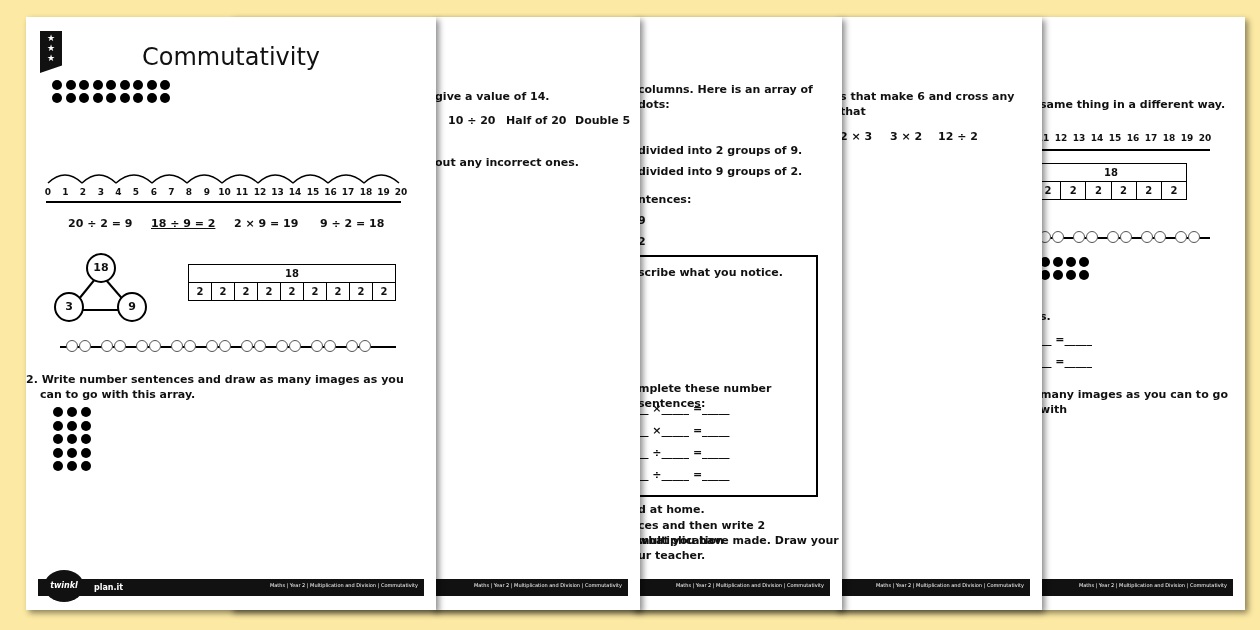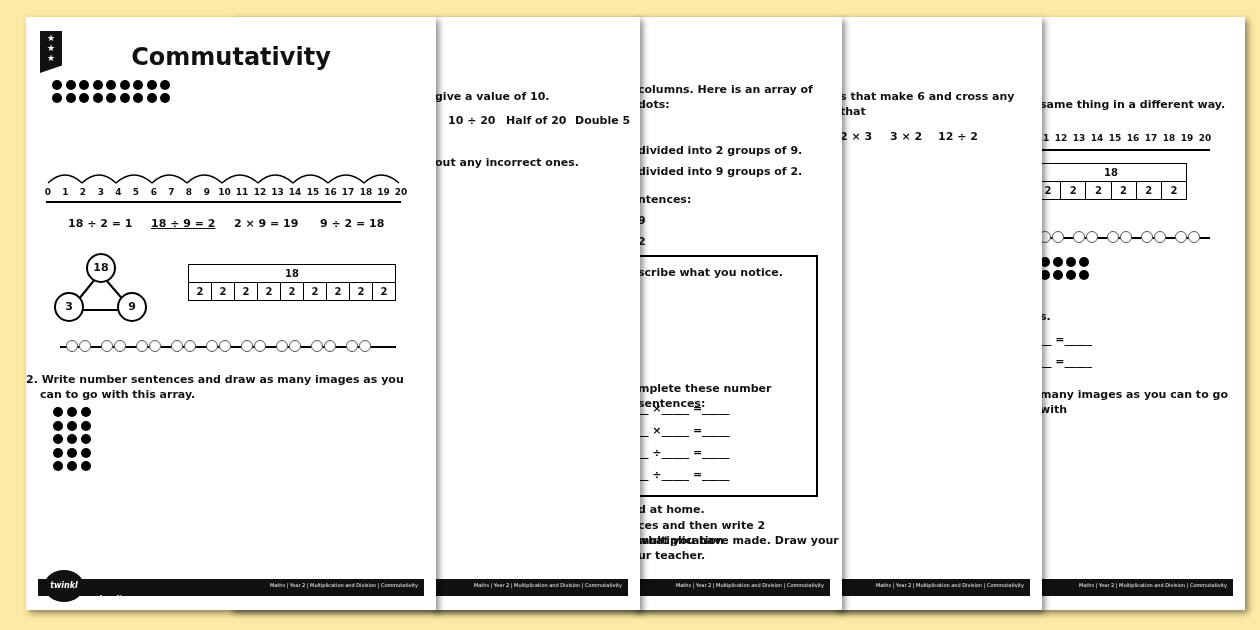--- a/index.html
+++ b/index.html
@@ -1,19 +1,19 @@
 <!DOCTYPE html>
 <html><head>
 <meta charset="utf-8">
 <style>
   * { box-sizing: border-box; margin: 0; padding: 0; }
   body { width: 1260px; height: 630px; background: #fbe8a0; position: relative; overflow: hidden; font-family: "DejaVu Sans", sans-serif; color: #111; }
   .frame { position: absolute; inset: 0; background: #fce9a3; }
   .page { position: absolute; top: 17px; width: 410px; height: 593px; background: #fff; box-shadow: 3px 3px 6px rgba(0,0,0,0.45); overflow: hidden; }
-  .title { position: absolute; top: 26px; width: 100%; text-align: center; font-weight: bold; font-size: 24px; }
+  .title { position: absolute; top: 26px; width: 100%; text-align: center; font-weight: normal; font-size: 24px; }
   .badge { position: absolute; left: 14px; top: 14px; width: 22px; height: 42px; background: #111; clip-path: polygon(0 0,100% 0,100% 82%,0 100%); color: #fff; font-size: 9px; line-height: 10px; text-align: center; padding-top: 2px; }
   .txt { position: absolute; font-size: 11px; line-height: 15px; font-weight: bold; }
   .footer { position: absolute; left: 12px; right: 12px; bottom: 14px; height: 17px; background: #111; }
   .footer .ft { position: absolute; right: 6px; top: 3px; color: #fff; font-size: 5px; }
   .dots { position: absolute; display: grid; gap: 3px; }
   .dot { width: 10px; height: 10px; border-radius: 50%; background: #000; }
   .nl { position: absolute; }
   .nl .base { position: absolute; left: 0; right: 0; top: 20px; height: 2px; background: #000; }
   .nl .num { position: absolute; top: 4px; font-size: 9px; font-weight: bold; transform: translateX(-50%); }
   .bar { position: absolute; border: 1.5px solid #000; }
@@ -21,21 +21,21 @@
   .bar .cells { display: flex; height: 17px; }
   .bar .cells span { flex: 1; border-right: 1.5px solid #000; text-align: center; font-size: 10px; line-height: 17px; font-weight: bold; }
   .bar .cells span:last-child { border-right: none; }
   .circ { position: absolute; width: 30px; height: 30px; border: 2px solid #000; border-radius: 50%; background: #fff; text-align: center; line-height: 26px; font-size: 11px; font-weight: bold; }
   .beads { position: absolute; height: 14px; }
   .beads .line { position: absolute; left: 0; right: 0; top: 7px; height: 1.5px; background: #000; }
   .bead { position: absolute; top: 1px; width: 12px; height: 12px; border: 1px solid #555; border-radius: 50%; background: #fff; }
   .sent { position: absolute; font-size: 11px; font-weight: bold; }
   .box { position: absolute; border: 2px solid #000; }
   .logo { position: absolute; left: 18px; bottom: 8px; width: 40px; height: 32px; border-radius: 50%; background: #111; color: #fff; font-size: 8px; text-align: center; line-height: 32px; font-style: italic; font-weight: bold; }
-  .planit { position: absolute; left: 68px; bottom: 6px; color: #fff; font-size: 8px; font-weight: bold; }
+  .planit { position: absolute; left: 68px; bottom: 18px; color: #fff; font-size: 8px; font-weight: bold; }
 </style>
 </head>
 <body>
 
 <div class="frame"></div>
 
 <div class="page" style="left:835px; z-index:1;">
   <div class="title" style="left:-100px;">Commutativity</div>
   <div class="txt" style="left:205px; top:80px;">same thing in a different way.</div>
   <div class="nl" style="left:200px; top:112px; width:175px; height:24px;">
@@ -124,21 +124,21 @@
   <div class="txt" style="left:206px; top:501px;">ces and then write 2 multiplication</div>
   <div class="txt" style="left:206px; top:516px;">what you have made. Draw your</div>
   <div class="txt" style="left:206px; top:531px;">ur teacher.</div>
   <div class="footer">
       <span class="ft">Maths | Year 2 | Multiplication and Division | Commutativity</span>
     </div>
 </div>
 
 <div class="page" style="left:230px; z-index:4;">
   <div class="title" style="left:-100px;">Commutativity</div>
-  <div class="txt" style="left:205px; top:72px;">give a value of 10.</div>
+  <div class="txt" style="left:205px; top:72px;">give a value of 14.</div>
   <div class="sent" style="left:218px; top:97px;">10 ÷ 20</div>
   <div class="sent" style="left:276px; top:97px;">Half of 20</div>
   <div class="sent" style="left:345px; top:97px;">Double 5</div>
   <div class="txt" style="left:205px; top:138px;">out any incorrect ones.</div>
   <div class="footer">
       <span class="ft">Maths | Year 2 | Multiplication and Division | Commutativity</span>
     </div>
 </div>
 
 <div class="page" style="left:26px; z-index:5;">
@@ -184,21 +184,21 @@
     <span class="num" style="left:214px; top:10px;">12</span>
     <span class="num" style="left:231.5px; top:10px;">13</span>
     <span class="num" style="left:249px; top:10px;">14</span>
     <span class="num" style="left:267px; top:10px;">15</span>
     <span class="num" style="left:284.5px; top:10px;">16</span>
     <span class="num" style="left:302px; top:10px;">17</span>
     <span class="num" style="left:320px; top:10px;">18</span>
     <span class="num" style="left:337.5px; top:10px;">19</span>
     <span class="num" style="left:355px; top:10px;">20</span>
   </div>
-  <div class="sent" style="left:42px; top:200px;">18 ÷ 2 = 1</div>
+  <div class="sent" style="left:42px; top:200px;">20 ÷ 2 = 9</div>
   <div class="sent" style="left:125px; top:200px;text-decoration:underline;">18 ÷ 9 = 2</div>
   <div class="sent" style="left:208px; top:200px;">2 × 9 = 19</div>
   <div class="sent" style="left:294px; top:200px;">9 ÷ 2 = 18</div>
   <svg style="position:absolute; left:26px; top:248px;" width="100" height="60">
     <line x1="48" y1="8" x2="18" y2="45" stroke="#000" stroke-width="2"></line>
     <line x1="48" y1="8" x2="80" y2="45" stroke="#000" stroke-width="2"></line>
     <line x1="18" y1="45" x2="80" y2="45" stroke="#000" stroke-width="2"></line>
   </svg>
   <div class="circ" style="left:60px; top:236px;">18</div>
   <div class="circ" style="left:28px; top:275px;">3</div>

